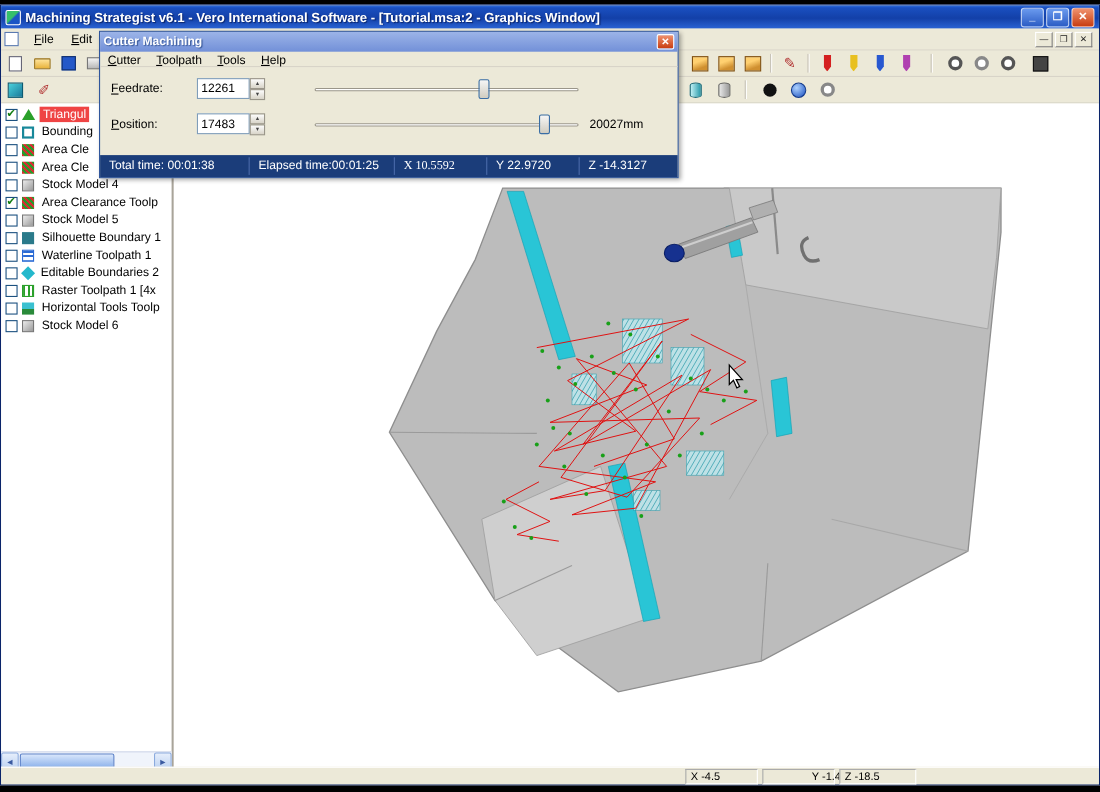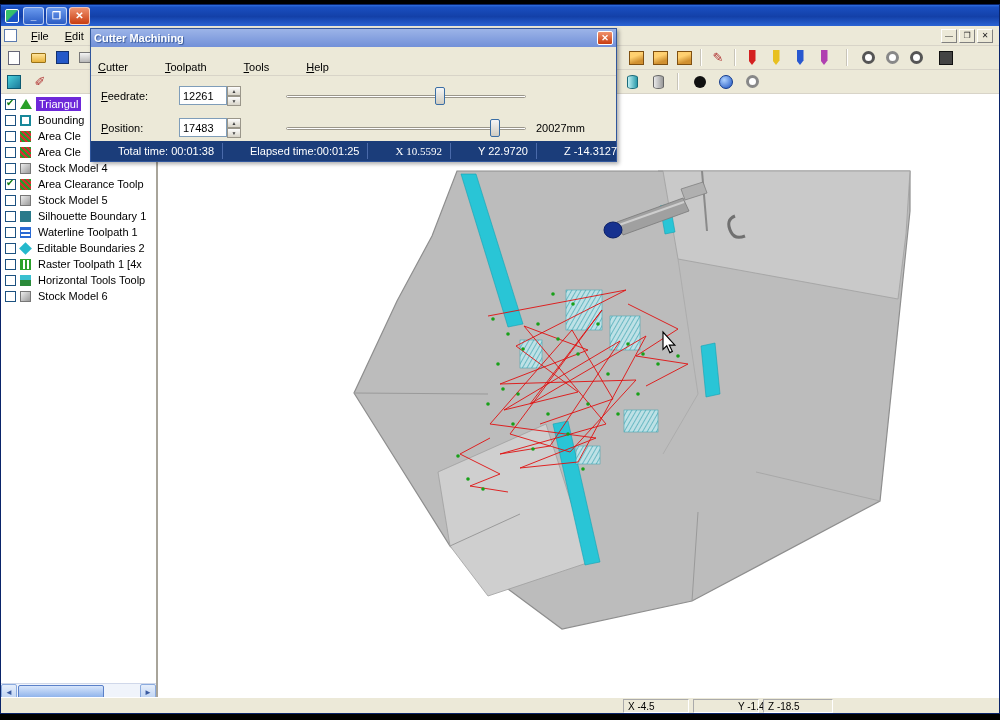--- a/index.html
+++ b/index.html
@@ -88,21 +88,21 @@
     border-bottom:10px solid #2aa02a; }
   .ticon[data-icon="boundary"] { border:2px solid #18889a; background:#fff; }
   .ticon[data-icon="clearance"] { background:repeating-linear-gradient(45deg,#d43030 0 2px,#2a9a2a 2px 4px); }
   .ticon[data-icon="stock"] { background:linear-gradient(135deg,#ececec,#9a9a9a); border:1px solid #777; }
   .ticon[data-icon="silhouette"] { background:#2a7a8a; }
   .ticon[data-icon="waterline"] { background:repeating-linear-gradient(180deg,#2a6ad4 0 2px,#fff 2px 4px); border:1px solid #2a6ad4; }
   .ticon[data-icon="editable"] { width:9px; height:9px; background:#24b8cc; transform:rotate(45deg); margin-left:1px; }
   .ticon[data-icon="raster"] { background:repeating-linear-gradient(90deg,#2aa02a 0 2px,#fff 2px 4px); border:1px solid #2aa02a; }
   .ticon[data-icon="horizontal"] { background:linear-gradient(180deg,#3ac0d0 50%,#2a8a3a 50%); }
   .tlabel { padding:1px 3px; }
-  .trow.selected .tlabel { background:#6d28d9; color:#fff; }
+  .trow.selected .tlabel { background:#ef4444; color:#fff; }
 
   
   .hscroll { position:absolute; left:0; bottom:0; width:100%; height:16px;
     background:#f0f4fb; border-top:1px solid #d0d8ea; display:flex; }
   .sb-btn { width:16px; height:16px; background:linear-gradient(#e6eefb,#bcd2f2);
     border:1px solid #8aaade; border-radius:2px; font-size:8px; color:#3a5aa0;
     display:flex; align-items:center; justify-content:center; flex:0 0 auto; }
   .sb-right { margin-left:auto; }
   .sb-thumb { width:86px; height:14px; margin:1px 0 0 1px;
     background:linear-gradient(#d8e6fb,#8ab0ea); border:1px solid #5a80c8; border-radius:2px; }
@@ -120,22 +120,22 @@
   .dialog { position:absolute; left:90px; top:28px; width:527px; height:134px;
     background:#ece9d8; border:1px solid #30569c; box-shadow:2px 2px 4px #00000055;
     z-index:50; }
   .dlg-title { height:18px; background:linear-gradient(180deg,#9cb4e8,#7290d8);
     display:flex; align-items:center; padding:0 3px; }
   .dlg-title-text { color:#fff; font-size:11px; font-weight:bold; flex:1;
     text-shadow:1px 1px 1px #3a5a9a; }
   .dlg-close { width:16px; height:14px; background:linear-gradient(#f0926e,#c83c10);
     border:1px solid #fff; border-radius:2px; color:#fff; font-size:9px;
     font-weight:bold; display:flex; align-items:center; justify-content:center; }
-  .dlg-menu { height:29px; display:flex; align-items:flex-end; font-size:11px;
-    border-bottom:1px solid #d8d4c8;gap:23px; }
+  .dlg-menu { height:14px; display:flex; align-items:flex-start; font-size:11px;
+    border-bottom:1px solid #d8d4c8; }
   .dlg-menu .menu-item { padding:2px 7px; }
   .dlg-body { position:relative; height:74px; font-size:11px; }
   .frow { position:absolute; left:10px; display:flex; align-items:center; }
   .frow1 { top:10px; } .frow2 { top:42px; }
   .flabel { width:78px; }
   .spin { display:flex; }
   .spin input { width:48px; height:19px; border:1px solid #7f9db9; font-size:11px;
     padding:1px 3px; font-family:"Liberation Sans",sans-serif; }
   .spin-btns { display:flex; flex-direction:column; width:14px; height:19px; }
   .spin-btns div { flex:1; background:linear-gradient(#fdfdfd,#d8d4c8);
@@ -143,29 +143,30 @@
   .slider { position:absolute; top:8px; height:20px; width:240px; }
   .sl1 { left:195px; } .sl2 { left:195px; }
   .slider .track { position:absolute; left:0; right:0; top:9px; height:3px;
     background:#fff; border:1px solid #9a968a; border-radius:2px; }
   .slider .thumb { position:absolute; top:1px; width:10px; height:18px;
     background:linear-gradient(#f6f6f6,#d0ccc0); border:1px solid #3a6ea5; border-radius:2px; }
   .maxlabel { position:absolute; left:445px; top:13px; font-size:11px; }
   .dlg-status { position:absolute; left:0; bottom:0; width:100%; height:20px;
     background:#1b3d7a; display:flex; align-items:center; color:#fff; font-size:11px; }
   .dcell { padding:2px 8px; border-right:1px solid #4a6aaa; height:16px;
-    display:flex; align-items:center; white-space:nowrap;margin-left:19px; }
+    display:flex; align-items:center; white-space:nowrap; }
 </style>
 </head>
 <body>
 
 <div class="app">
 
   <div class="titlebar">
     <div class="app-icon"></div>
+    <div class="title-text">Machining Strategist v6.1 - Vero International Software - [Tutorial.msa:2 - Graphics Window]</div>
     <div class="cap-btns">
       <div class="cap-btn cap-min">_</div>
       <div class="cap-btn cap-max">❐</div>
       <div class="cap-btn cap-close">✕</div>
     </div>
   </div>
 
   <div class="menubar">
     <div class="mdi-doc-icon"></div>
     <div class="menu-item u">File</div>

